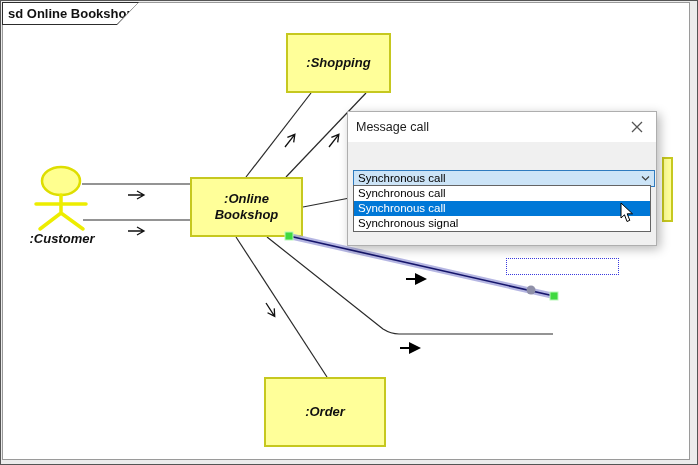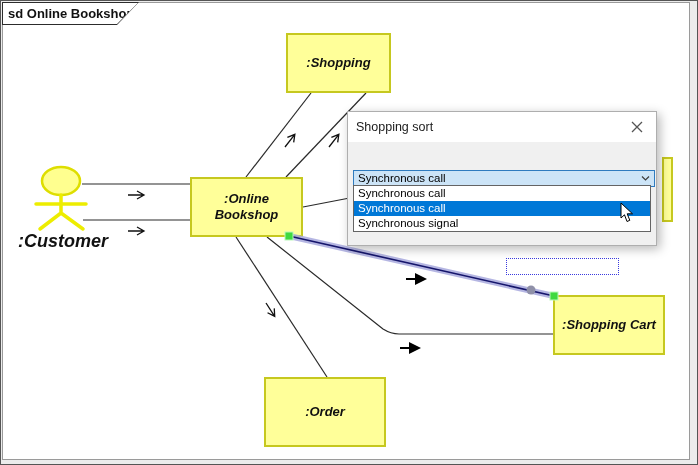--- a/index.html
+++ b/index.html
@@ -34,21 +34,21 @@
     font-weight:bold; font-style:italic; font-size:13px; color:#111;
     text-align:center; box-sizing:border-box; line-height:1.25;
   }
   .obj-inventory{left:286px; top:33px;  width:105px; height:60px;}
   .obj-bookshop {left:190px; top:177px; width:113px; height:60px; padding:0 10px;}
   .obj-cart     {left:553px; top:295px; width:112px; height:60px;}
   .obj-order    {left:264px; top:377px; width:122px; height:70px;}
   .obj-sliver   {left:662px; top:157px; width:11px;  height:65px;}
   .actor-label{
     position:absolute; left:18px; top:231px; width:88px;
-    font-weight:bold; font-style:italic; font-size:18px; color:#111; text-align:center;
+    font-weight:bold; font-style:italic; font-size:13px; color:#111; text-align:center;
   }
   
   .edit-box{
     position:absolute; left:506px; top:258px; width:111px; height:15px;
     border:1px dotted #3a3adf; background:transparent;
   }
   
   .dialog{
     position:absolute; left:347px; top:111px; width:310px; height:135px;
     background:#f0f0f0; border:1px solid #aeaeae;
@@ -120,23 +120,20 @@
       <path d="M0 7 H10" stroke="#000" stroke-width="2"></path>
       </g>
   </svg>
 
   <div class="obj obj-inventory">
     <span>:Shopping</span>
   </div>
   <div class="obj obj-bookshop">
     <span>:Online Bookshop</span>
   </div>
-  <div class="obj obj-cart">
-    <span>:Shopping Cart</span>
-  </div>
   <div class="obj obj-order">
     <span>:Order</span>
   </div>
   <div class="obj obj-sliver"></div>
 
   <div class="actor-label">:Customer</div>
 
   <svg class="svg-layer">
     <line x1="289" y1="236" x2="554" y2="296" stroke="#a9aade" stroke-width="6" opacity="0.85"></line>
     <line x1="289" y1="236" x2="554" y2="296" stroke="#15156b" stroke-width="1.6"></line>
@@ -146,21 +143,21 @@
   </svg>
 
   <div class="edit-box"></div>
 
   <div class="tab-outer">
     <div class="tab-inner">sd Online Bookshop</div>
   </div>
 
   <div class="dialog">
     <div class="dlg-titlebar"></div>
-    <div class="dlg-title">Shopping sort</div>
+    <div class="dlg-title">Message call</div>
     <svg class="dlg-close" viewBox="0 0 14 14">
       <path d="M2 2 L12 12 M12 2 L2 12" stroke="#555" stroke-width="1.3" fill="none"></path>
     </svg>
     <div class="combo">
       <span>Synchronous call</span>
       <svg class="combo-chevron" width="9" height="7" viewBox="0 0 9 7">
         <path d="M1 1.5 L4.5 5 L8 1.5" stroke="#3c3c3c" stroke-width="1.2" fill="none"></path>
       </svg>
     </div>
     <div class="dd-list">

